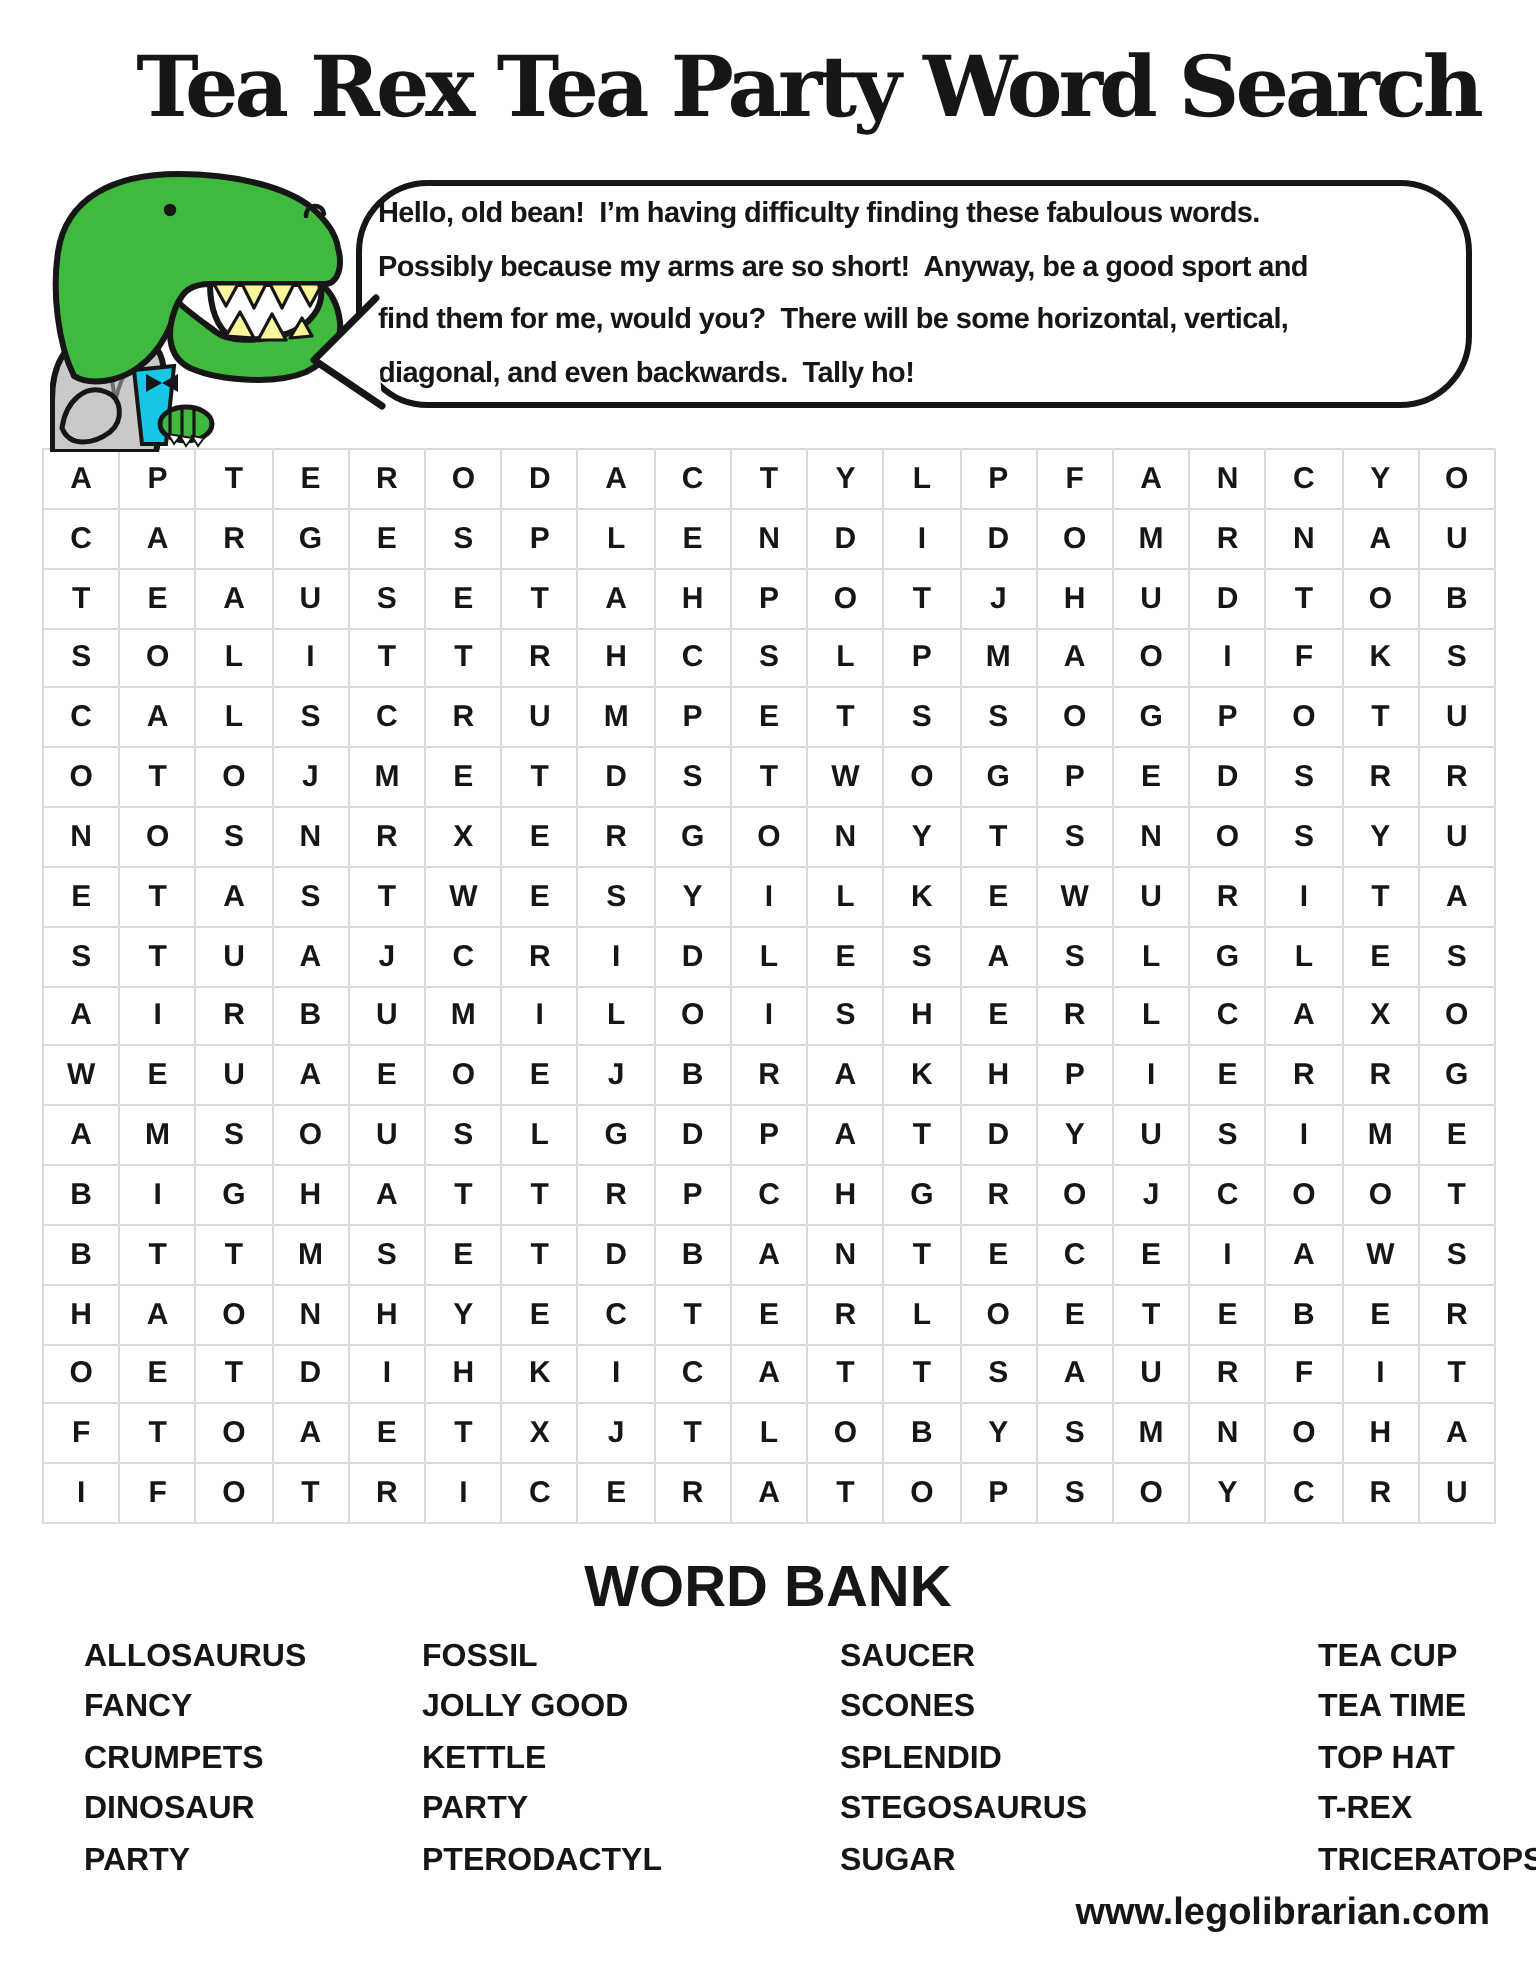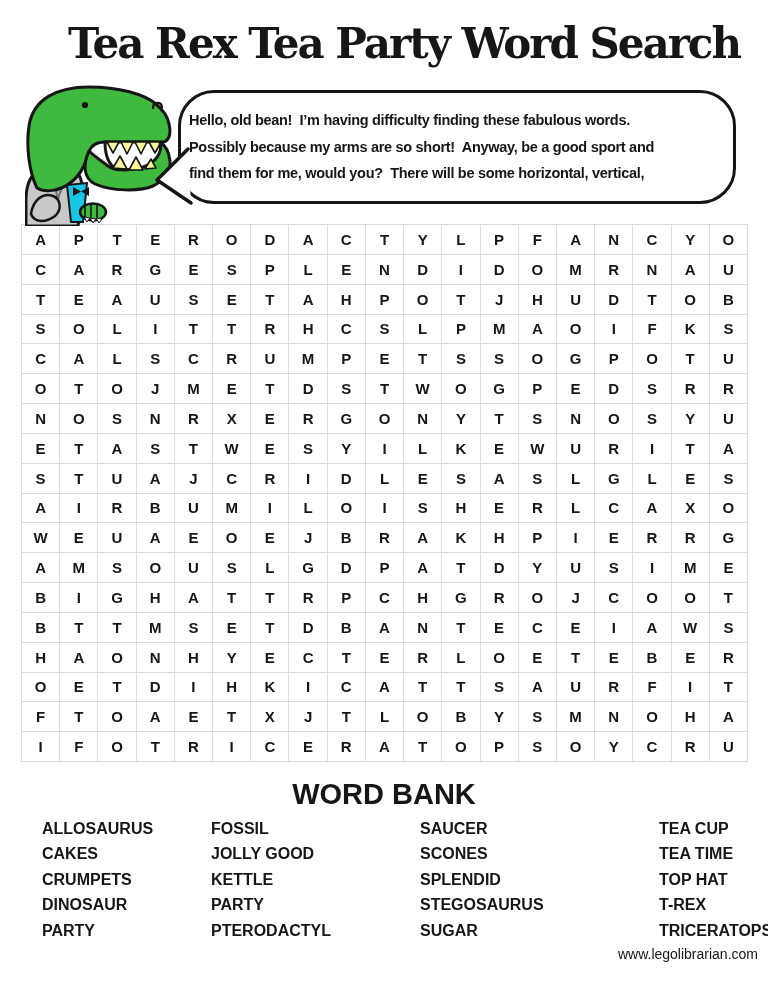--- a/index.html
+++ b/index.html
@@ -32,21 +32,21 @@
   .wb-heading{position:absolute;top:778px;left:0;width:100%;text-align:center;
               font-weight:bold;font-size:29px;letter-spacing:0;}
   .wb{position:absolute;top:816px;left:0;width:768px;height:135px;}
   .wb-col{position:absolute;top:0;}
   .wb-col:nth-child(1){left:26px;margin-left:16px;}
   .wb-col:nth-child(2){left:211px;}
   .wb-col:nth-child(3){left:420px;}
   .wb-col:nth-child(4){left:647px;margin-left:12px;}
   .wb-item{font-weight:bold;font-size:16px;line-height:25.4px;white-space:pre;}
 
-  .footer{position:absolute;top:946px;right:10px;font-weight:normal;font-size:14px;}
+  .footer{position:absolute;top:946px;right:23px;font-weight:bold;font-size:19px;}
 
   
   .f-skin{fill:var(--skin,#3fba3f);}
   .f-suit{fill:var(--suit,#c9c9c9);}
   .f-shirt{fill:var(--shirt,#18c6e6);}
   .f-teeth{fill:var(--teeth,#fbf69b);}
   .f-ink{fill:var(--ink,#161616);}
 </style>
 </head>
 <body>
@@ -86,20 +86,21 @@
       <ellipse class="f-skin" cx="68" cy="128" rx="13" ry="8.5" stroke="#161616" stroke-width="2.5"></ellipse>
       <path d="M60,121 L60,135 M66,120 L66,136 M72,120 L72,136" stroke="#161616" stroke-width="1.6"></path>
       <path d="M59,133 l3,5 l3,-4 Z M65,134 l3,5 l3,-4 Z M71,134 l3,5 l3,-4 Z" fill="#ffffff" stroke="#161616" stroke-width="1"></path>
     </g>
   </svg>
 
   <div class="bubble">
       <div class="bubble-line">Hello, old bean!  I’m having difficulty finding these fabulous words.</div>
       <div class="bubble-line">Possibly because my arms are so short!  Anyway, be a good sport and</div>
       <div class="bubble-line">find them for me, would you?  There will be some horizontal, vertical,</div>
+      <div class="bubble-line">diagonal, and even backwards.  Tally ho!</div>
     </div>
   <svg class="tail" width="46" height="62" viewBox="0 0 46 62">
     <path d="M38,4 L7,35 L41,58" fill="#ffffff" stroke="#161616" stroke-width="3.5" stroke-linejoin="round" stroke-linecap="round"></path>
   </svg>
 
   <div class="grid">
       <div class="cell">A</div>
       <div class="cell">P</div>
       <div class="cell">T</div>
       <div class="cell">E</div>
@@ -440,21 +441,21 @@
       <div class="cell">Y</div>
       <div class="cell">C</div>
       <div class="cell">R</div>
       <div class="cell">U</div>
     </div>
 
   <div class="wb-heading">WORD BANK</div>
   <div class="wb">
       <div class="wb-col">
         <div class="wb-item">ALLOSAURUS</div>
-        <div class="wb-item">CAKES</div>
+        <div class="wb-item">FANCY</div>
         <div class="wb-item">CRUMPETS</div>
         <div class="wb-item">DINOSAUR</div>
         <div class="wb-item">PARTY</div>
       </div>
       <div class="wb-col">
         <div class="wb-item">FOSSIL</div>
         <div class="wb-item">JOLLY GOOD</div>
         <div class="wb-item">KETTLE</div>
         <div class="wb-item">PARTY</div>
         <div class="wb-item">PTERODACTYL</div>

